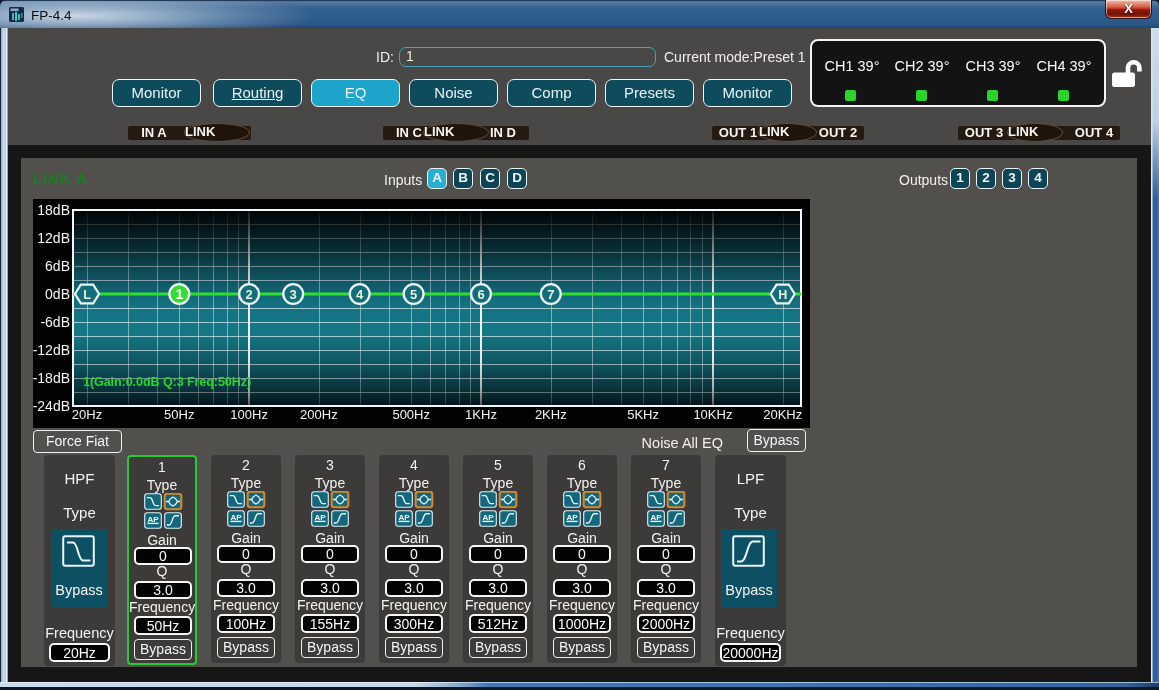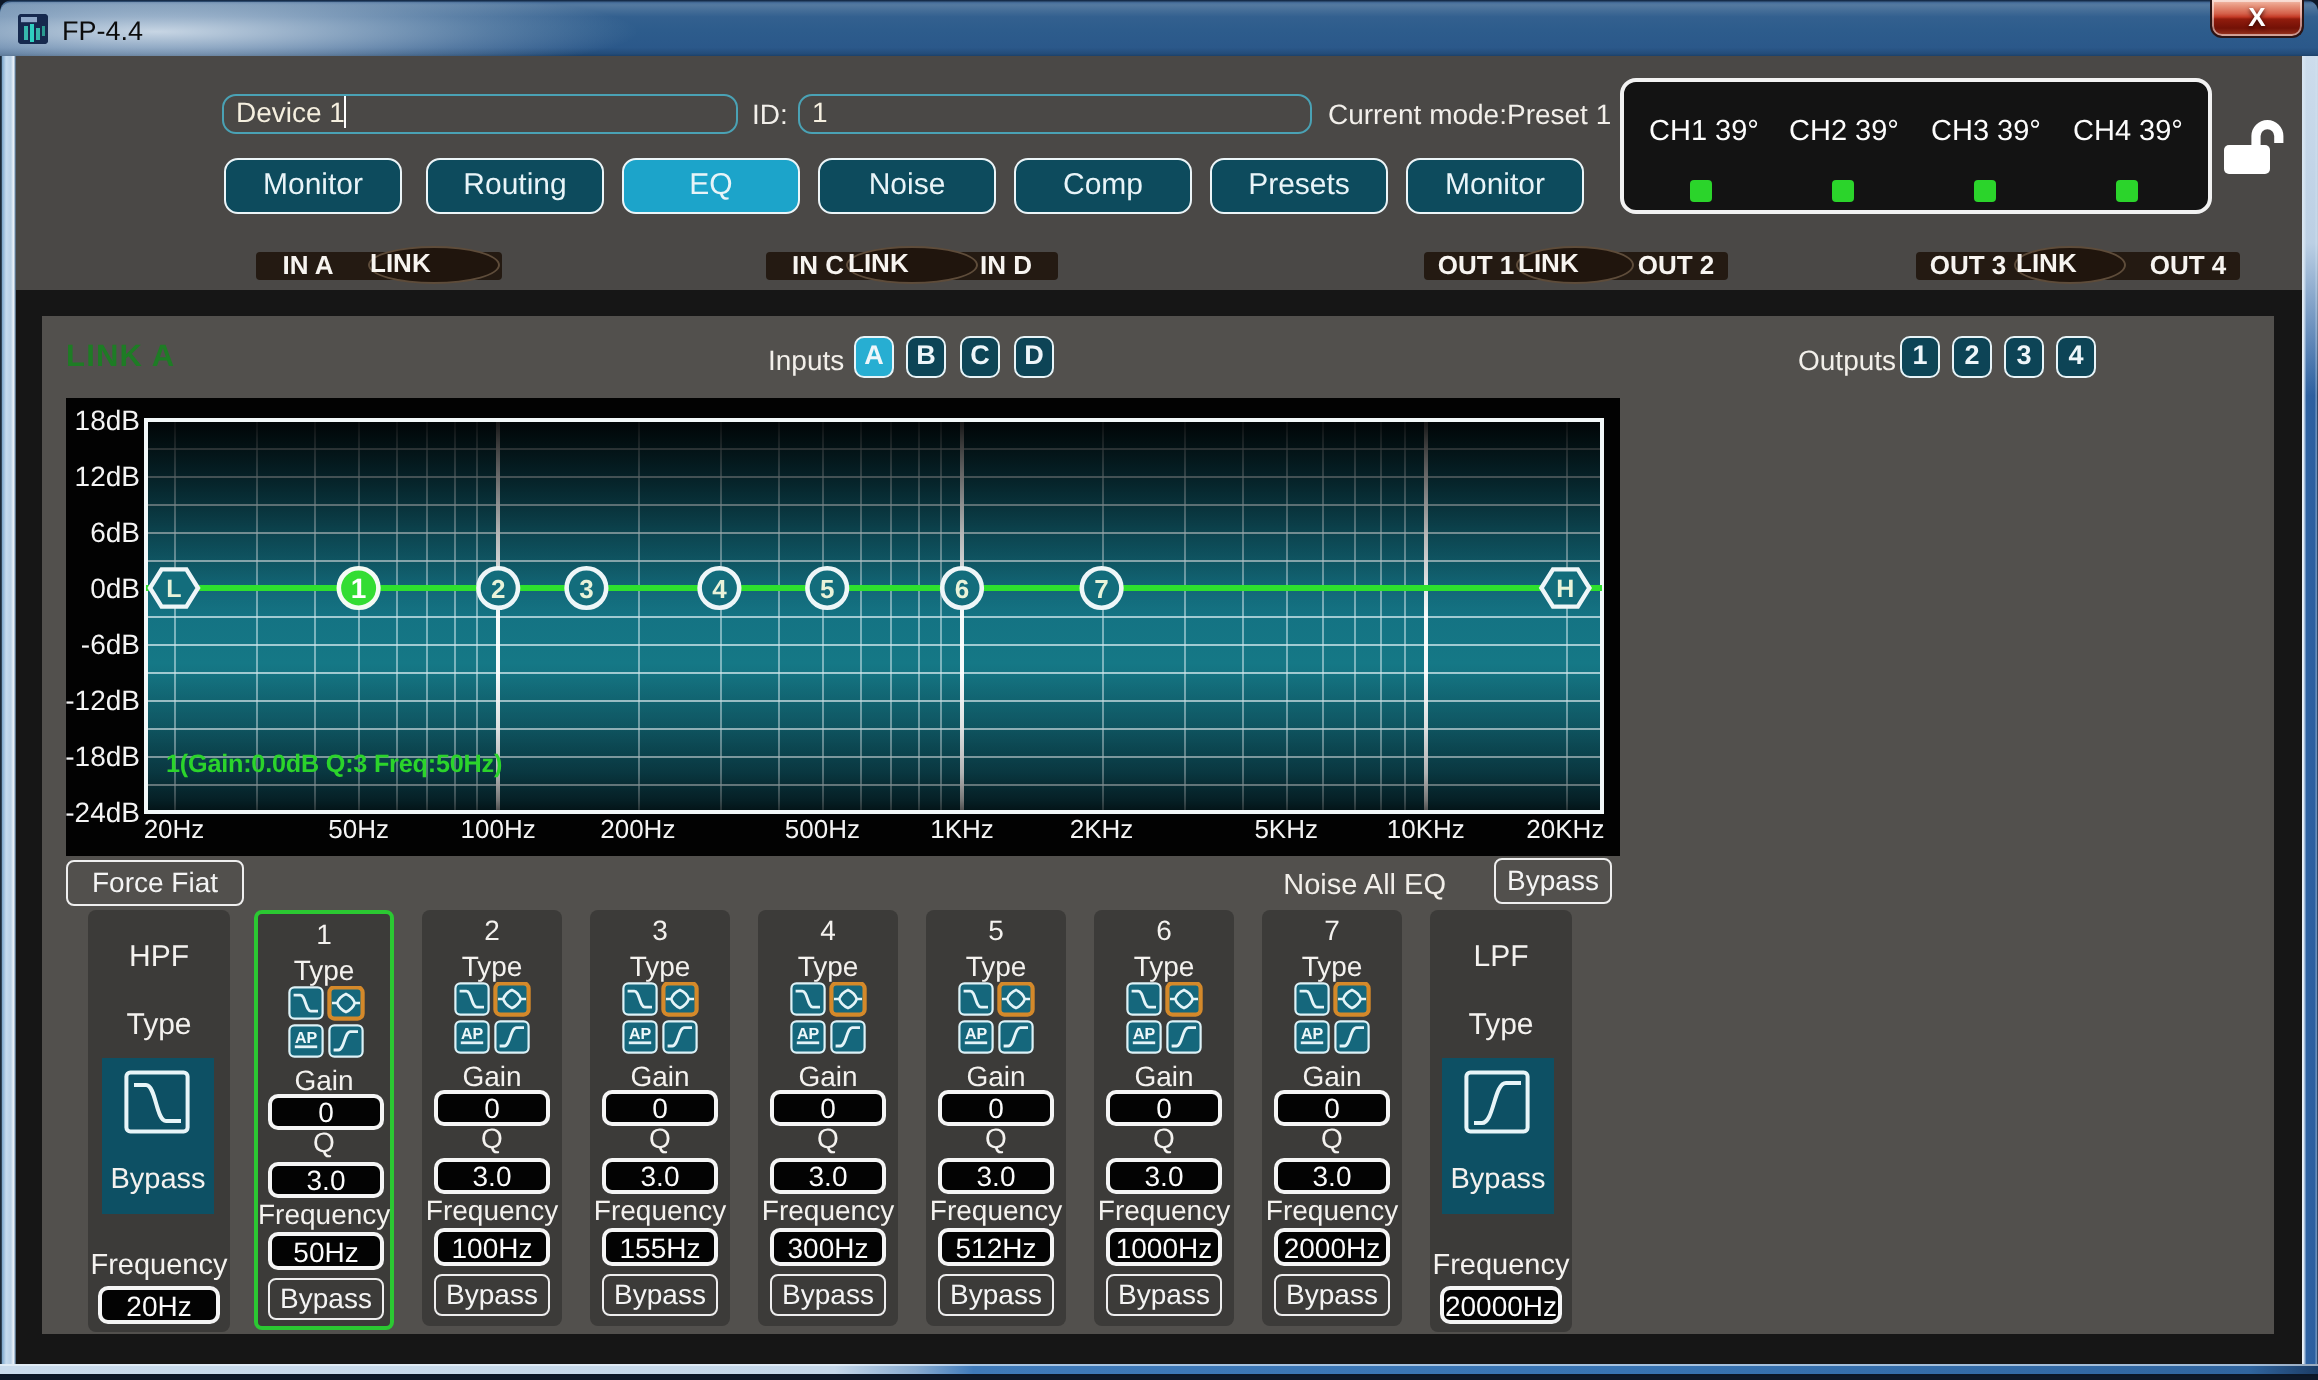--- a/index.html
+++ b/index.html
@@ -100,27 +100,26 @@
 <div class="abs" id="frameR"></div>
 <div class="abs" id="frameRtop"></div>
 <div class="abs" id="frameB"></div>
 <div class="abs" id="closebtn">
     <span>X</span>
   </div>
 
 <div class="abs" id="client">
   <div class="abs" id="topsec">
 
-    <div class="abs tealinput" style="left:103px; top:19px; width:258px; height:20px;">Device 1<span style="border-left:1px solid #fff;">&nbsp;</span></div>
     <div class="abs lbl" style="left:368px; top:21px;">ID:</div>
     <div class="abs tealinput" style="left:391px; top:19px; width:257px; height:20px;">1</div>
     <div class="abs lbl" style="left:656px; top:21px; font-size:14px;">Current mode:Preset 1</div>
 
     <div class="abs tab" style="left:104px;">Monitor</div>
-    <div class="abs tab" style="left:205px;">Routing</div>
+    <div class="abs tab" style="left:205px;text-decoration:underline;">Routing</div>
     <div class="abs tab active" style="left:303px;">EQ</div>
     <div class="abs tab" style="left:401px;">Noise</div>
     <div class="abs tab" style="left:499px;">Comp</div>
     <div class="abs tab" style="left:597px;">Presets</div>
     <div class="abs tab" style="left:695px;">Monitor</div>
 
     <div class="abs iobar" style="left:120px; width:123px;">
         <span class="l">IN A</span>
         <span class="r">IN B</span>
       </div>

